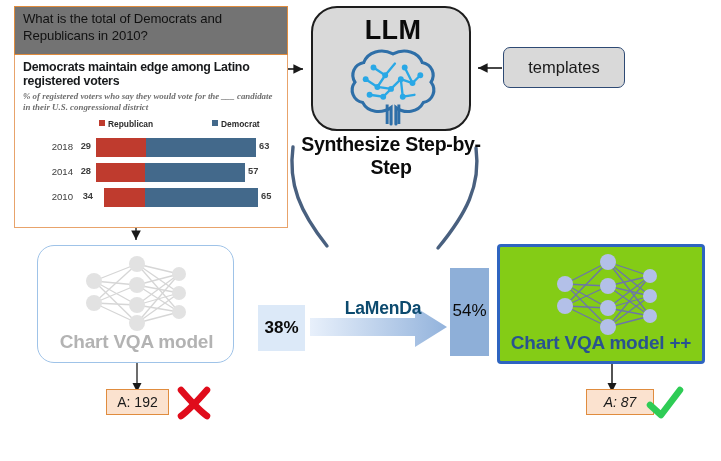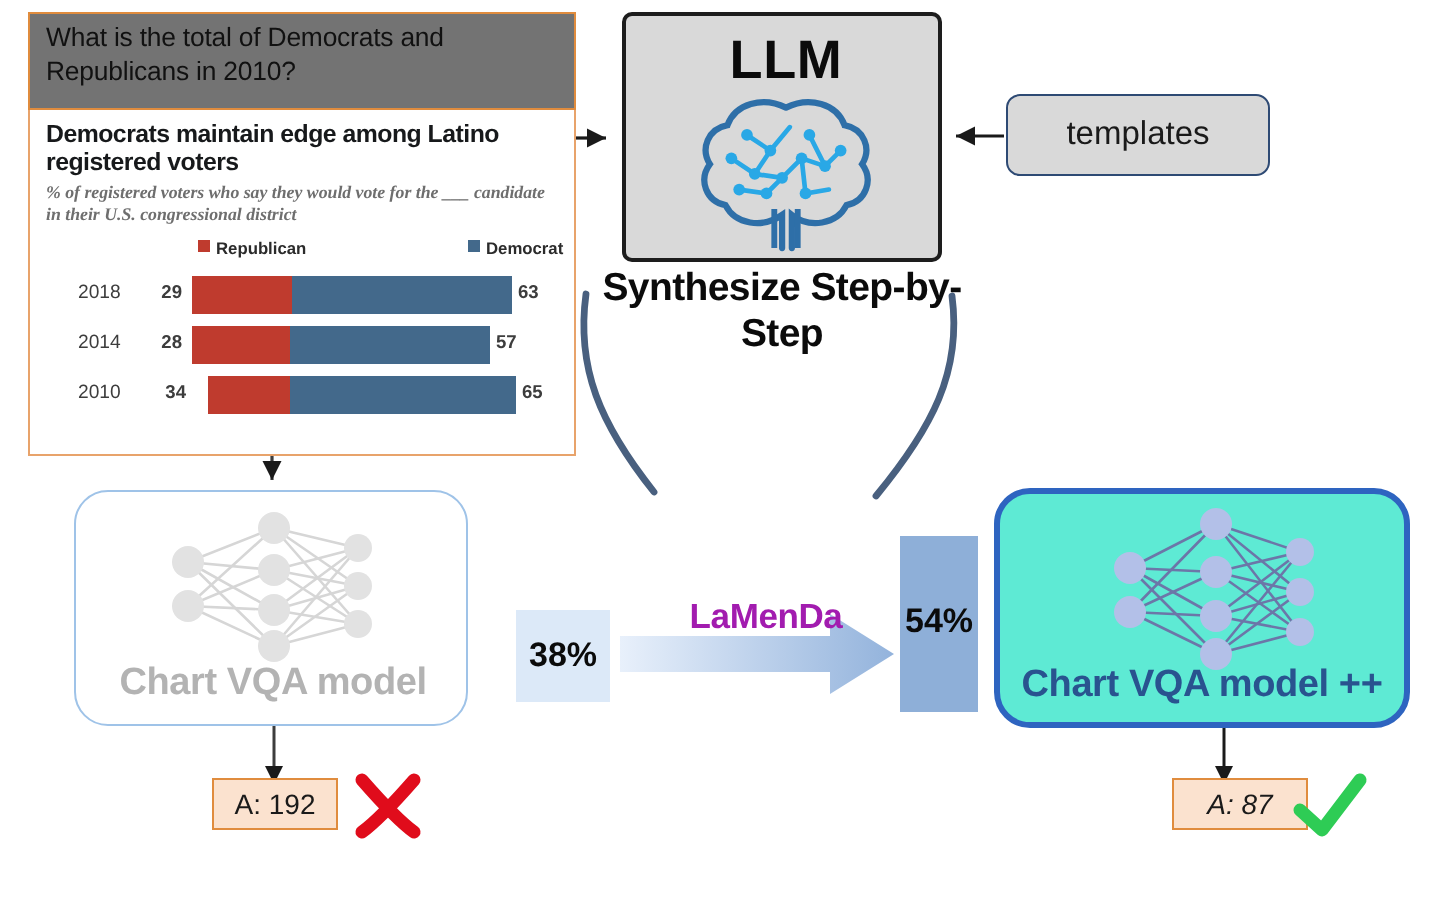--- a/index.html
+++ b/index.html
@@ -28,77 +28,77 @@
       font-size:8.9px;line-height:11.4px;color:#6e6e6e;font-style:italic;
       font-family:"Liberation Serif",serif;font-weight:bold;}
 
   
   #chart-legend{position:absolute;left:84px;top:64px;width:180px;height:12px;}
   .leg{position:absolute;font-size:8.4px;color:#2b2b2b;font-weight:600;
        font-family:"Liberation Sans",sans-serif;white-space:nowrap;}
   .leg .sw{display:inline-block;width:6px;height:6px;margin-right:3px;
        vertical-align:1px;}
   #leg-rep{left:0px;top:0px;}
-  #leg-dem{left:99px;top:0px;padding-left:36px;}
+  #leg-dem{left:77px;top:0px;padding-left:36px;}
 
   
   .bar-row{position:absolute;left:0;width:272px;height:24px;}
-  .yr{position:absolute;left:24px;top:5px;width:34px;text-align:left;
+  .yr{position:absolute;left:24px;top:5px;width:34px;text-align:right;
       font-size:9.6px;color:#3d3d3d;font-family:"Liberation Sans",sans-serif;}
   .lval{position:absolute;top:5px;width:26px;text-align:right;
       font-size:9.3px;color:#3d3d3d;font-weight:600;}
   .rval{position:absolute;top:5px;width:26px;text-align:left;
       font-size:9.3px;color:#3d3d3d;font-weight:600;}
   .seg{position:absolute;top:1.5px;height:19px;}
   .seg.rep{background:#BF3B2E;}
   .seg.dem{background:#43698B;}
 
   
   
   #llm-box{left:311px;top:6px;width:160px;height:125px;background:#D9D9D9;
-      border:2px solid #1d1d1d;border-radius:5px;box-sizing:border-box;}
+      border:2px solid #1d1d1d;border-radius:26px;box-sizing:border-box;}
   #llm-label{position:absolute;left:0;top:7px;width:160px;text-align:center;
       font-size:27px;font-weight:bold;color:#0b0b0b;letter-spacing:0.3px;}
   #brain-icon{position:absolute;left:31px;top:38px;width:98px;height:80px;}
 
   #synth-label{left:300px;top:133px;width:182px;text-align:center;
       font-size:19.5px;line-height:23px;font-weight:bold;color:#0b0b0b;
       letter-spacing:-0.3px;}
 
   
-  #templates-box{left:503px;top:47px;width:132px;height:41px;background:#D9D9D9;
+  #templates-box{left:503px;top:47px;width:122px;height:41px;background:#D9D9D9;
       border:1.6px solid #2E4A74;border-radius:7px;box-sizing:border-box;
       display:flex;align-items:center;justify-content:center;}
   #templates-label{font-size:16.5px;color:#1a1a1a;}
 
   
   #model-left{left:37px;top:245px;width:197px;height:118px;background:#fff;
       border:1.4px solid #9FC3E8;border-radius:17px;box-sizing:border-box;}
   #model-left-label{position:absolute;left:0;bottom:9px;width:197px;
       text-align:center;font-size:19px;font-weight:bold;color:#B3B3B3;
       letter-spacing:-0.2px;}
   #nn-left{position:absolute;left:46px;top:9px;width:106px;height:76px;}
 
-  #model-right{left:497px;top:244px;width:208px;height:120px;background:#5eead4;
-      border:3px solid #2E64C0;border-radius:18px;box-sizing:border-box;}
+  #model-right{left:497px;top:244px;width:208px;height:120px;background:#84cc16;
+      border:3px solid #2E64C0;border-radius:4px;box-sizing:border-box;}
   #model-right-label{position:absolute;left:0;bottom:7px;width:202px;
       text-align:center;font-size:19px;font-weight:bold;color:#29538F;
       letter-spacing:-0.2px;}
   #nn-right{position:absolute;left:55px;top:7px;width:106px;height:80px;}
 
   
   #pct-left{left:258px;top:305px;width:47px;height:46px;background:#DCE9F8;}
   #pct-left-label{position:absolute;left:0;top:13px;width:47px;text-align:center;
       font-size:17px;font-weight:bold;color:#0b0b0b;}
   #pct-right{left:450px;top:268px;width:39px;height:88px;background:#8EAFD8;}
   #pct-right-label{position:absolute;left:0;top:33px;width:39px;text-align:center;
-      font-size:17px;font-weight:bold;color:#0b0b0b;}
+      font-size:17px;font-weight:normal;color:#0b0b0b;}
 
   #lamenda-label{left:323px;top:298px;width:120px;text-align:center;
-      font-size:17.5px;font-weight:bold;color:#a21caf;letter-spacing:-0.2px;}
+      font-size:17.5px;font-weight:bold;color:#0c4a6e;letter-spacing:-0.2px;}
 
   
   .ans-box{height:26px;background:#FBE2CF;border:1.4px solid #E08C3E;
       box-sizing:border-box;display:flex;align-items:center;justify-content:center;}
   #ans-left{left:106px;top:389px;width:63px;}
   #ans-right{left:586px;top:389px;width:68px;font-style:italic;}
   .ans-text{font-size:14px;color:#1a1a1a;font-family:"Liberation Sans",sans-serif;}
 
   #mark-wrong{left:174px;top:382px;width:40px;height:40px;}
   #mark-right{left:645px;top:383px;width:40px;height:40px;}

